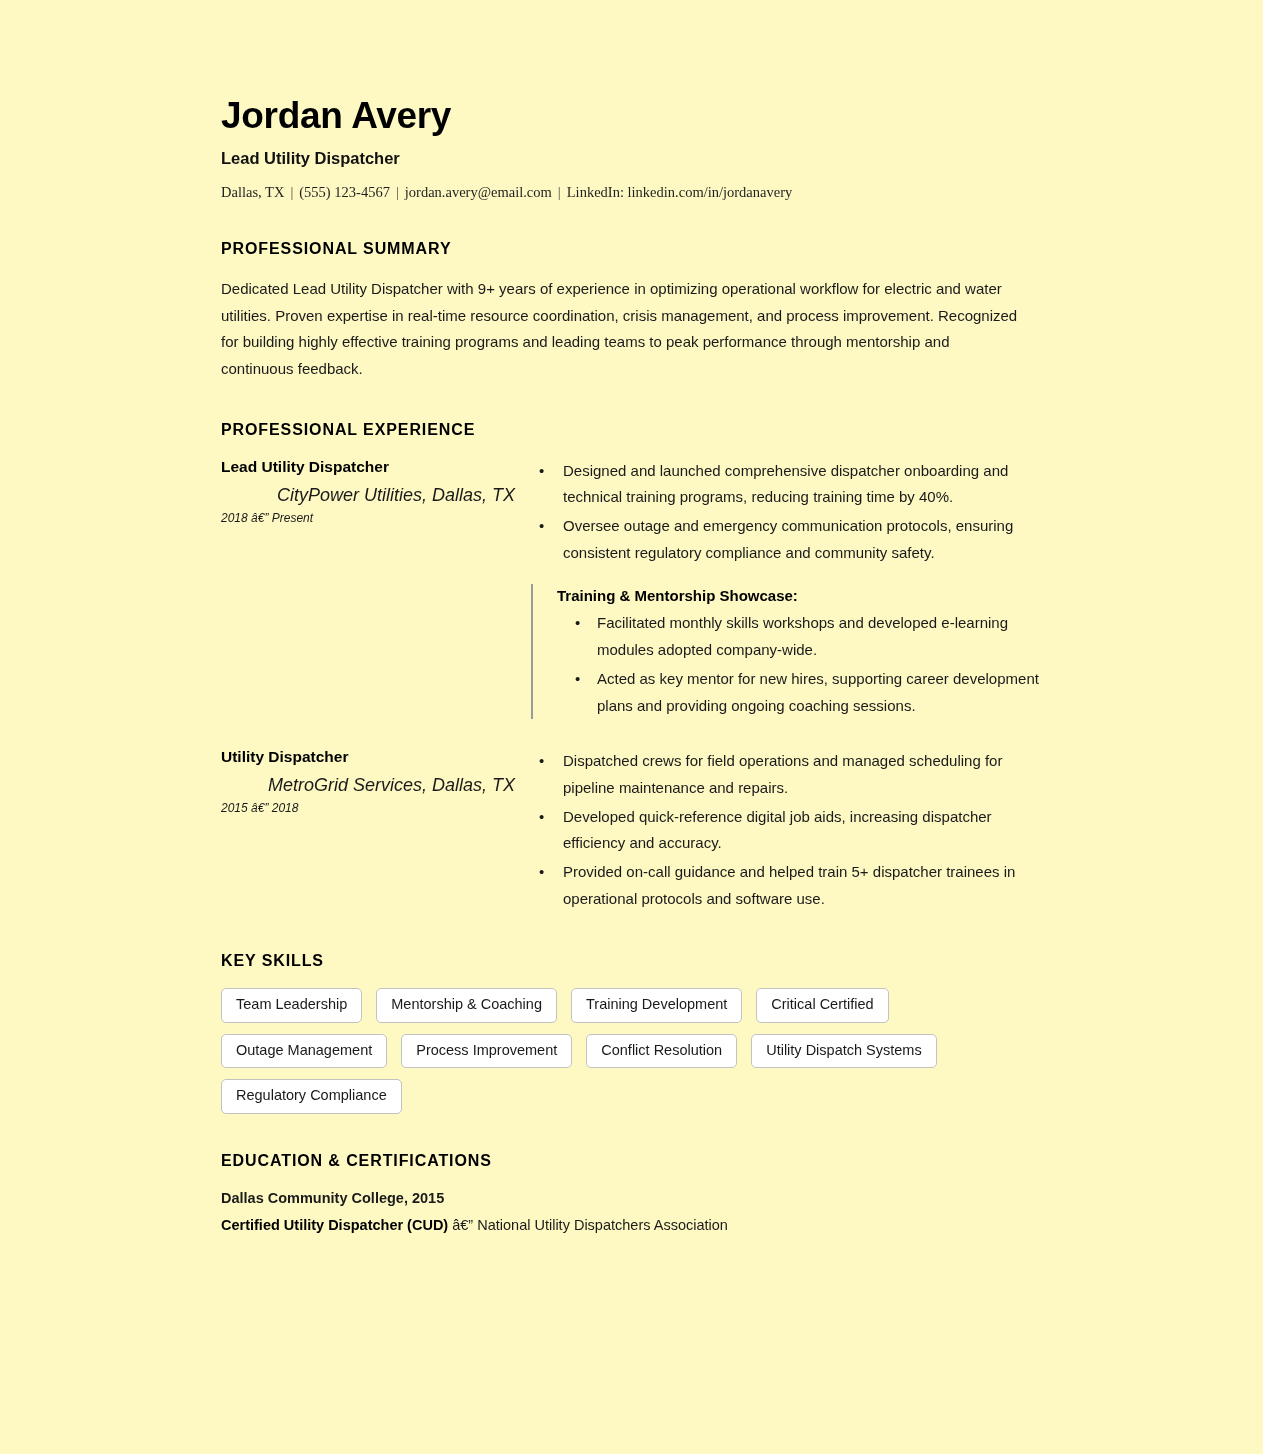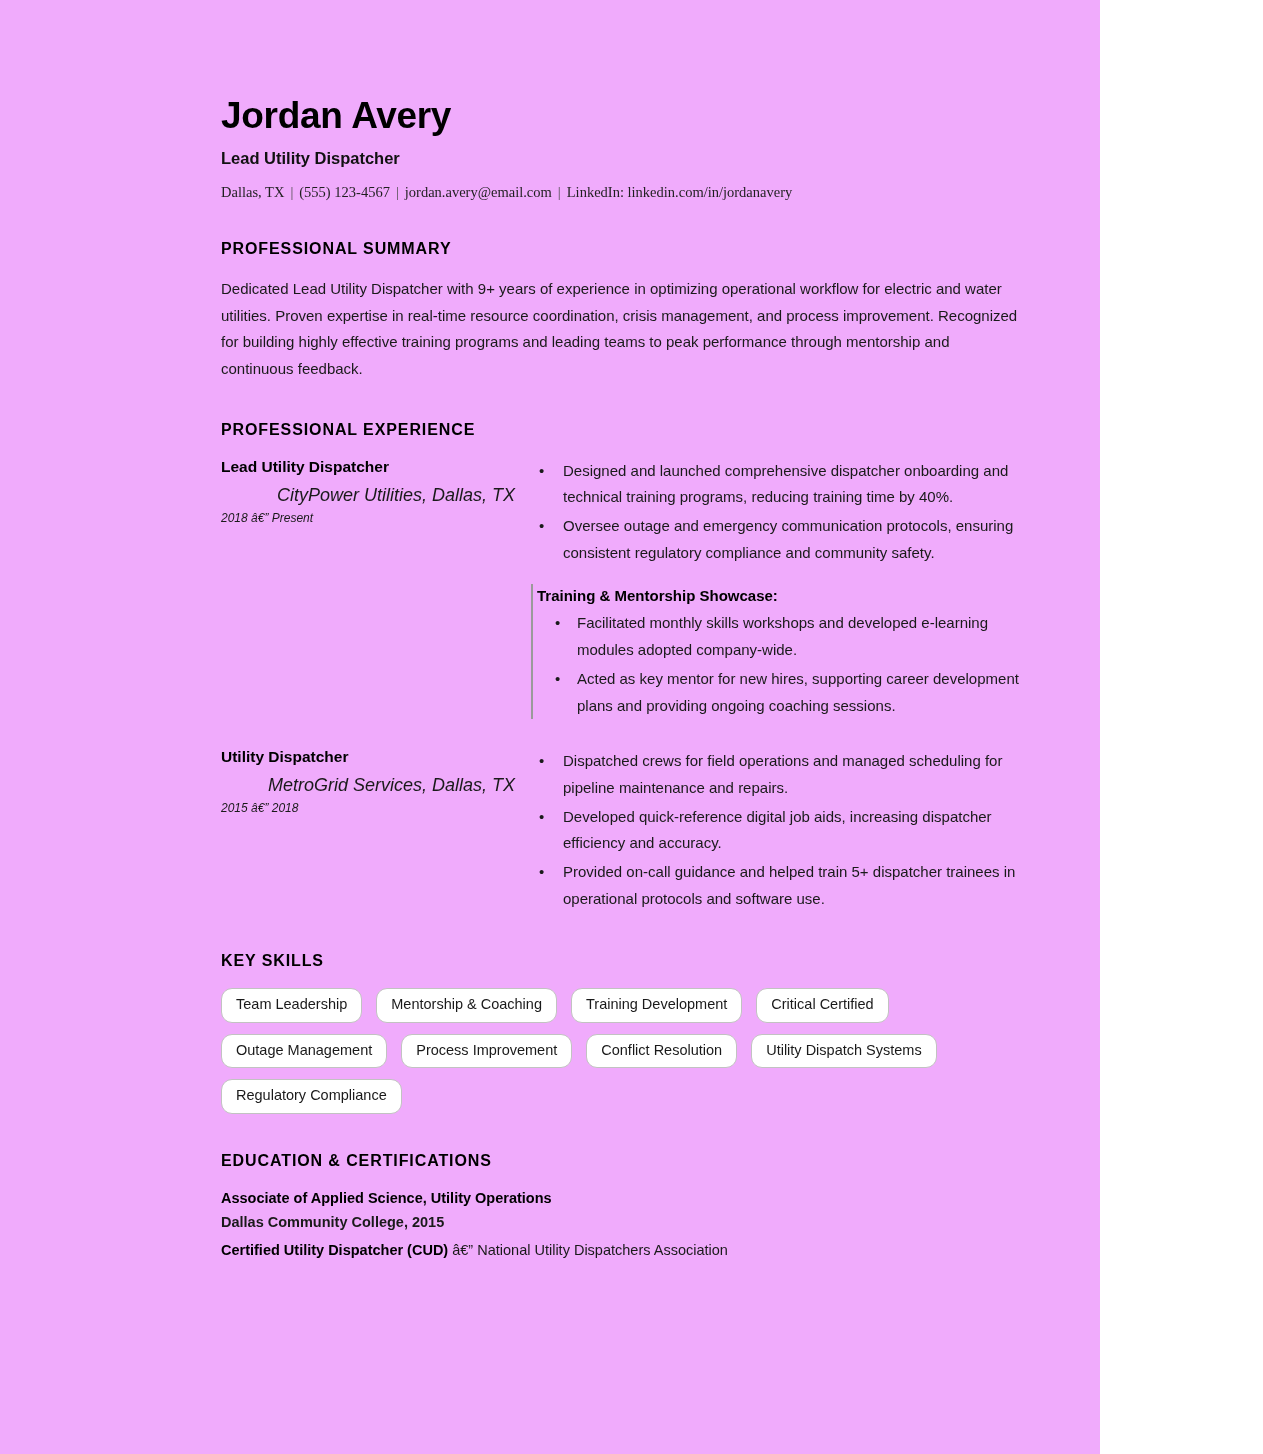--- a/index.html
+++ b/index.html
@@ -9,23 +9,23 @@
     background: #ffffff;
   }
   body {
     width: 1263px;
     height: 1454px;
     font-family: "Liberation Sans", sans-serif;
     color: #1a1a1a;
     -webkit-font-smoothing: antialiased;
   }
   .page {
-    width: 1100px;
+    width: 1263px;
     height: 1454px;
-    background: #f0abfc;
+    background: #fef9c3;
     padding: 96px 221px 0 221px;
   }
   .resume { width: 820px; }
 
   
   .name {
     font-size: 37px;
     font-weight: bold;
     letter-spacing: -0.3px;
     line-height: 1.1;
@@ -120,21 +120,21 @@
     position: absolute;
     left: 8px;
     top: 0;
     font-size: 15px;
     color: #1a1a1a;
   }
 
   
   .showcase {
     border-left: 2px solid #9a9a9a;
-    padding-left: 4px;
+    padding-left: 24px;
     margin-top: 18px;
   }
   .showcase-title {
     font-size: 15px;
     font-weight: bold;
     color: #000000;
     margin: 0 0 2px 0;
     line-height: 1.6;
   }
   .showcase ul.bullets > li { padding-left: 40px; }
@@ -142,21 +142,21 @@
 
   
   .skills-wrap {
     display: flex;
     flex-wrap: wrap;
     gap: 11px 14px;
     max-width: 790px;
   }
   .skill-chip {
     border: 1px solid #c2c2c2;
-    border-radius: 11px;
+    border-radius: 5px;
     background: #ffffff;
     padding: 7px 14px 8px 14px;
     font-size: 14.5px;
     color: #1a1a1a;
     line-height: 1.2;
     white-space: nowrap;
   }
 
   
   .edu-degree {
@@ -253,21 +253,20 @@
           <span class="skill-chip">Outage Management</span>
           <span class="skill-chip">Process Improvement</span>
           <span class="skill-chip">Conflict Resolution</span>
           <span class="skill-chip">Utility Dispatch Systems</span>
           <span class="skill-chip">Regulatory Compliance</span>
         </div>
     </section>
 
     <section class="section">
       <h2 class="section-heading">EDUCATION &amp; CERTIFICATIONS</h2>
-      <div class="edu-degree">Associate of Applied Science, Utility Operations</div>
       <div class="edu-school">Dallas Community College, 2015</div>
       <div class="edu-cert">
         <span class="cert-name">Certified Utility Dispatcher (CUD)</span>
         <span>â€” National Utility Dispatchers Association</span>
       </div>
     </section>
 
   </div>
 </div>
 

